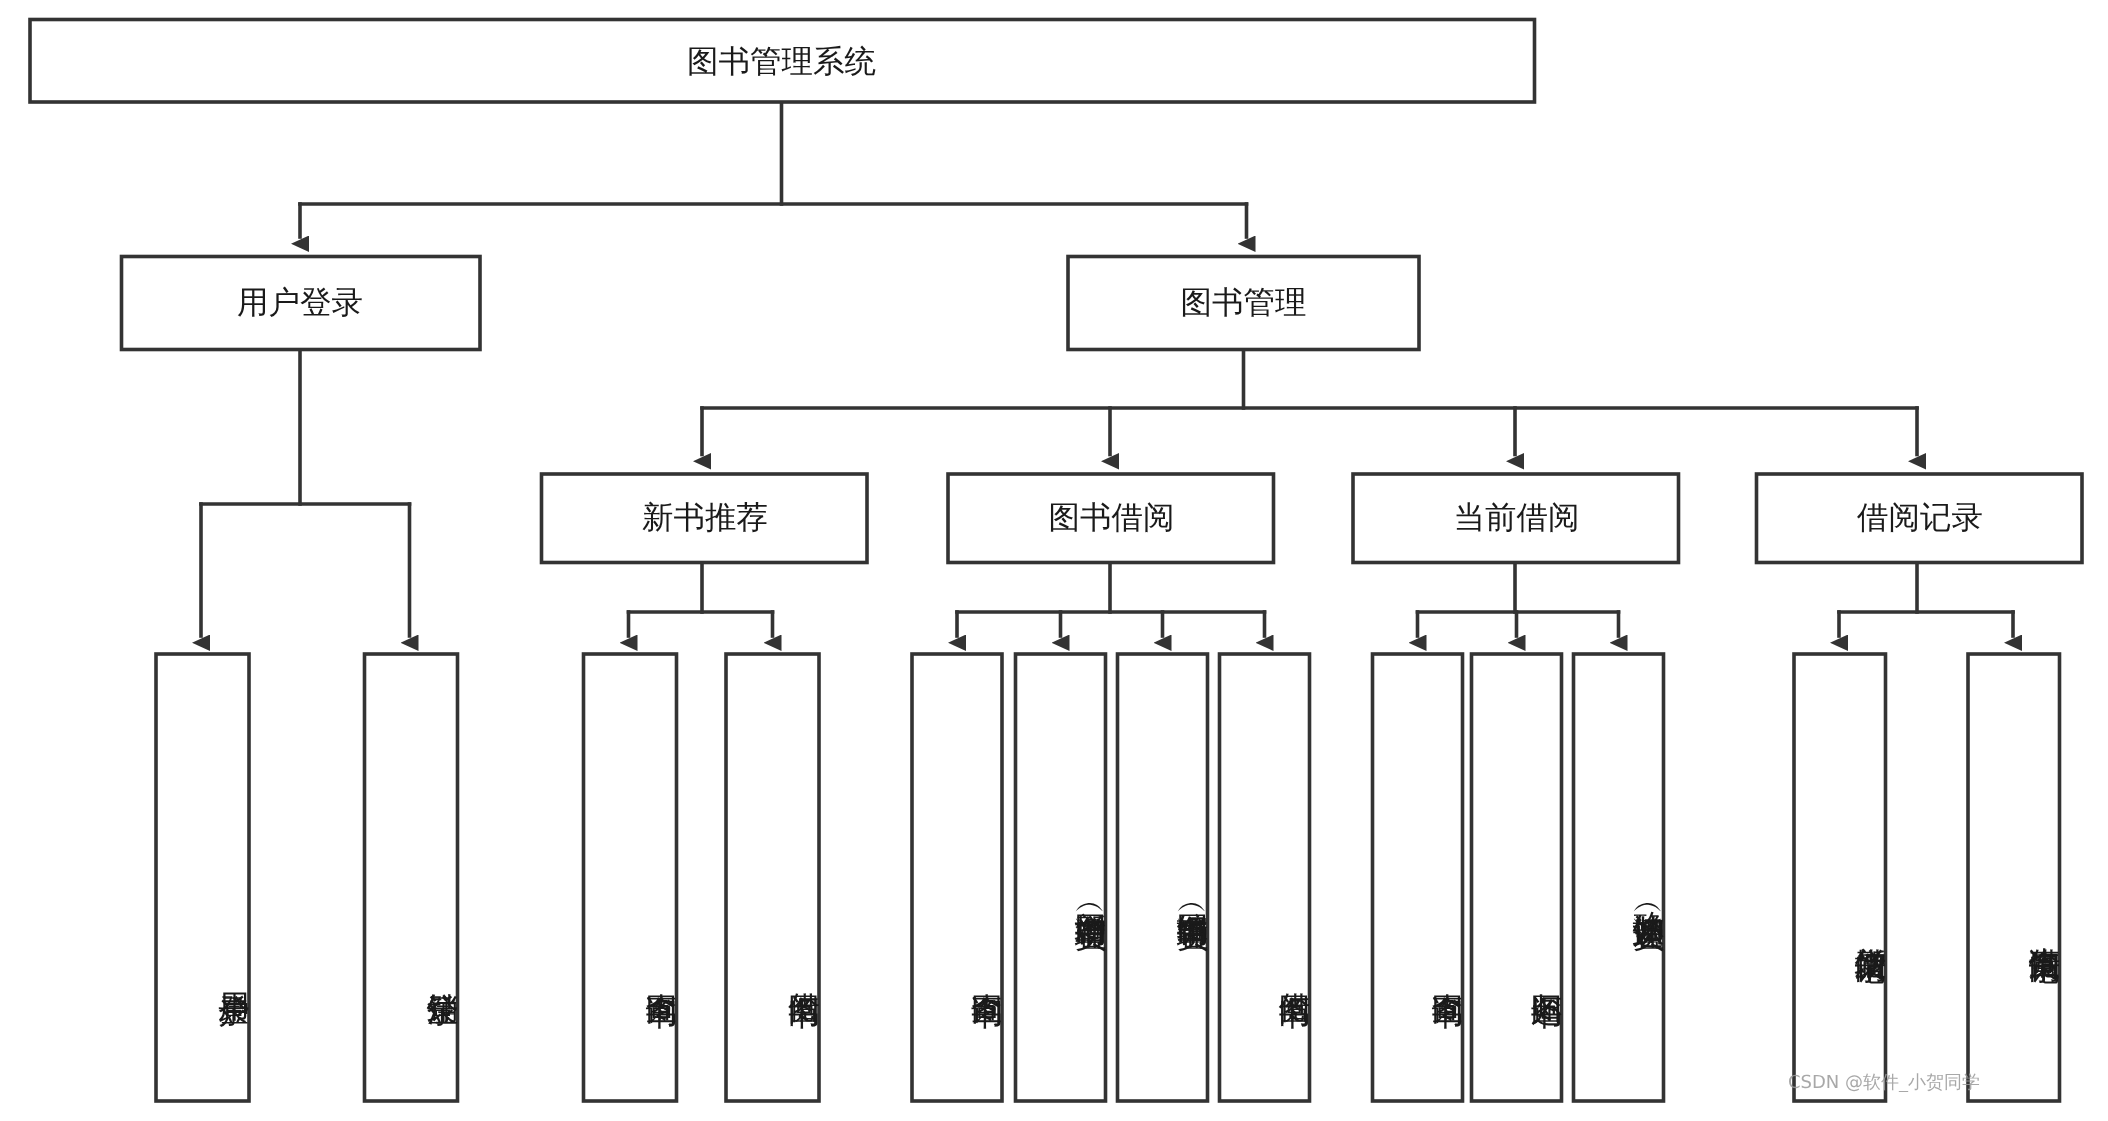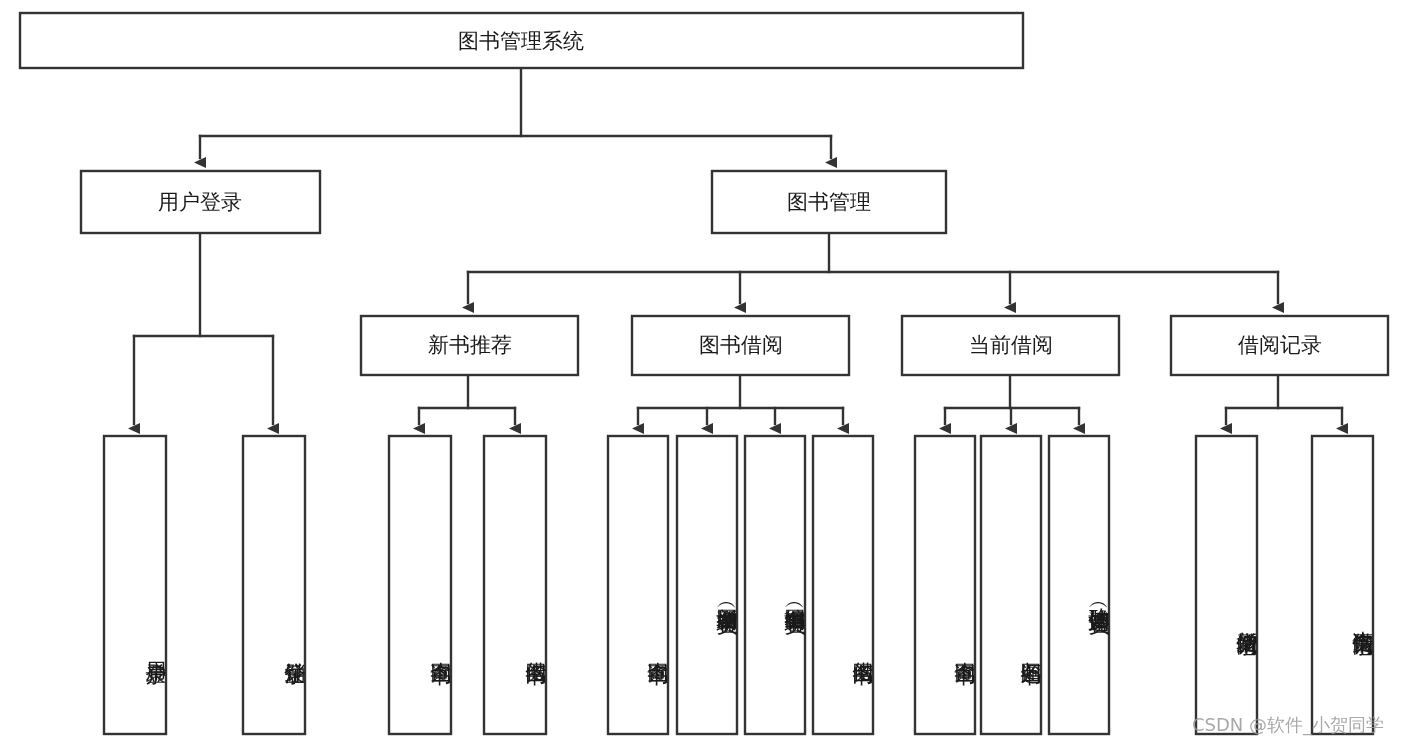--- a/index.html
+++ b/index.html
@@ -60,21 +60,21 @@
     letter-spacing: 1px;
     display: flex;
     align-items: flex-start;
     justify-content: center;
     white-space: nowrap;
     pointer-events: none;
   }
   .watermark {
     position: absolute;
     font-family: "DejaVu Sans", "Liberation Sans", sans-serif;
-    font-size: 18px;
+    font-size: 12px;
     color: #9a9a9a;
     opacity: 0.85;
     white-space: nowrap;
   }
 </style>
 </head>
 <body>
 
 <div id="diagram-root">
 

